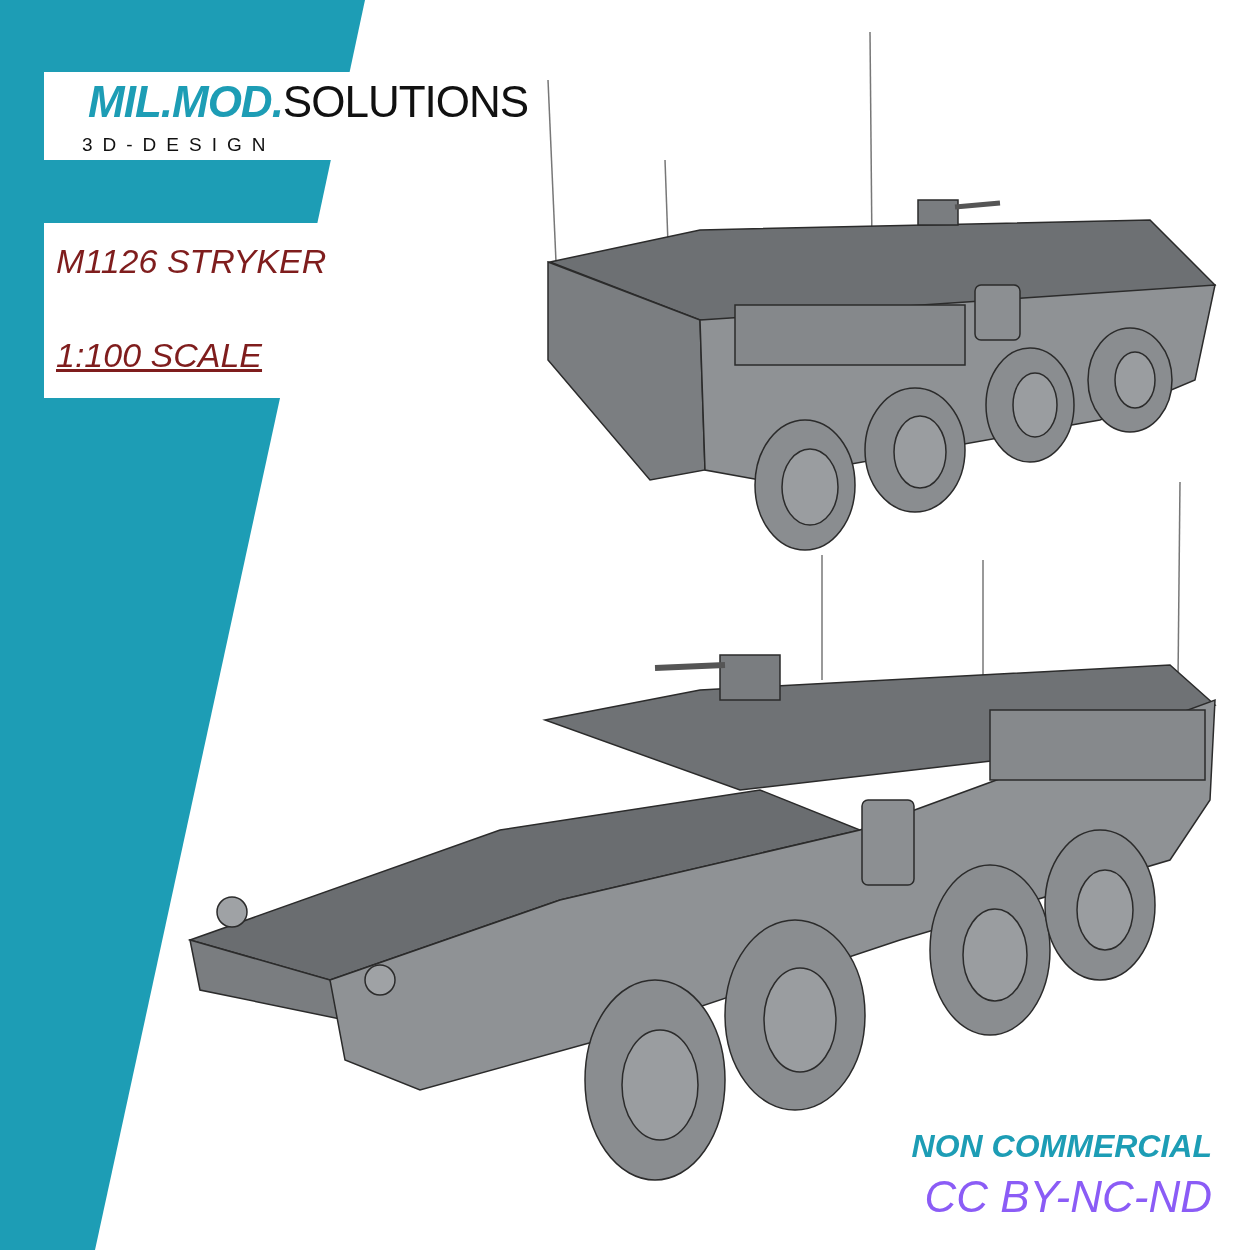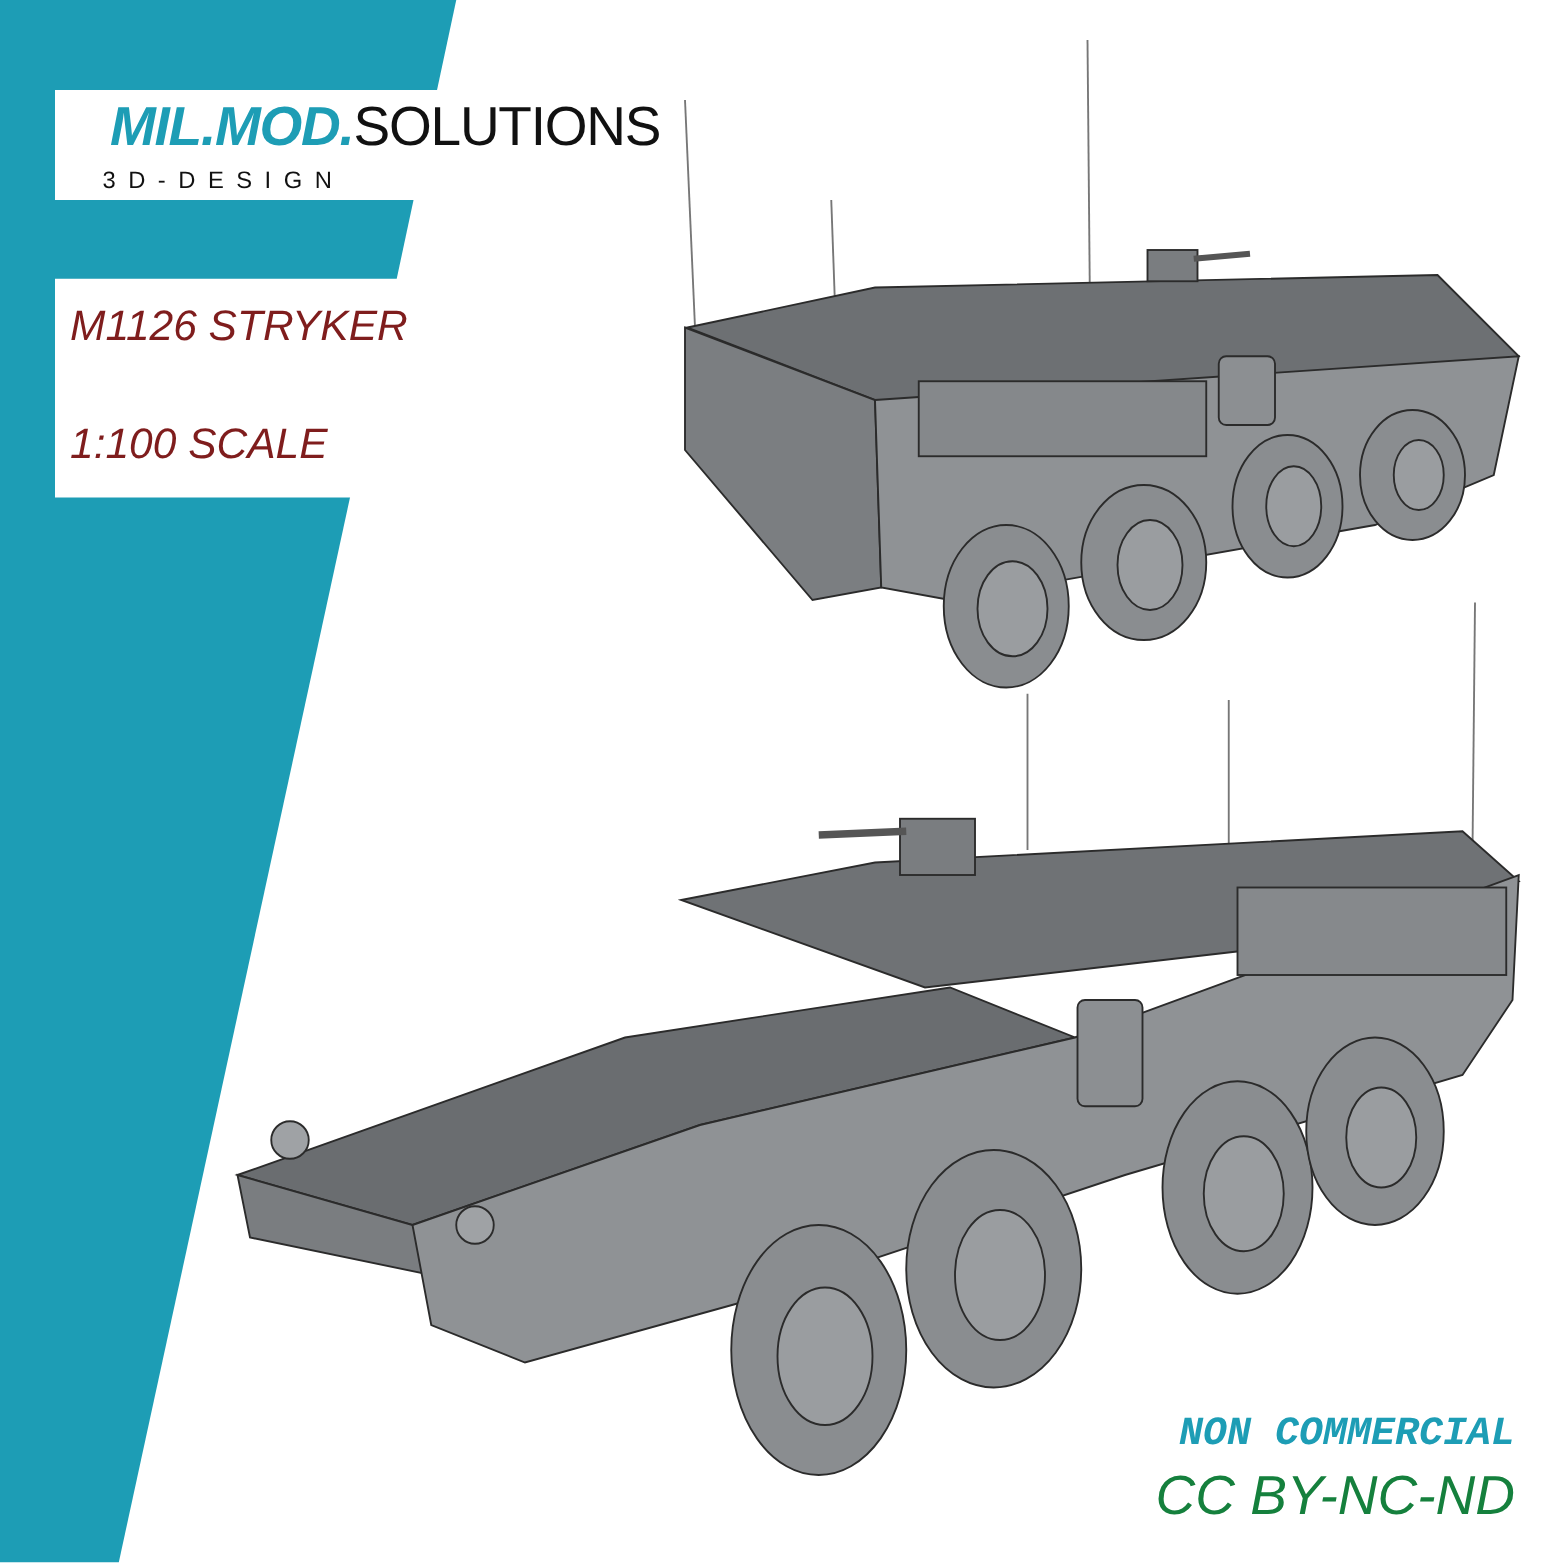--- a/index.html
+++ b/index.html
@@ -3,22 +3,22 @@
 <meta charset="utf-8">
 <style>
   html, body { margin:0; padding:0; }
   body { width:1250px; height:1250px; position:relative; overflow:hidden; background:#ffffff; font-family:"Liberation Sans", sans-serif; }
   .layer { position:absolute; left:0; top:0; }
   .brand { position:absolute; left:88px; top:72px; white-space:nowrap; font-size:44px; line-height:60px; font-style:italic; letter-spacing:-1px; }
   .brand .accent { color:#1d9db5; font-weight:bold; }
   .brand .rest { color:#111; font-weight:normal; font-style:normal; }
   .tagline { position:absolute; left:82px; top:134px; font-size:19px; letter-spacing:10px; color:#111; }
   .info { position:absolute; left:56px; font-size:34px; font-style:italic; color:#7f1d1d; white-space:nowrap; }
-  .license-a { position:absolute; right:38px; top:1128px; font-size:32px; font-weight:bold; font-style:italic; color:#1d9db5; white-space:nowrap;font-family:Liberation Mono, monospace; }
-  .license-b { position:absolute; right:38px; top:1172px; font-size:44px; font-style:italic; color:#15803d; white-space:nowrap; }
+  .license-a { position:absolute; right:38px; top:1128px; font-size:32px; font-weight:bold; font-style:italic; color:#1d9db5; white-space:nowrap; }
+  .license-b { position:absolute; right:38px; top:1172px; font-size:44px; font-style:italic; color:#8b5cf6; white-space:nowrap; }
 </style>
 </head>
 <body>
 
 <svg class="layer" width="1250" height="1250" viewBox="0 0 1250 1250">
   <polygon points="0,0 365,0 280,398 95,1250 0,1250" fill="#1d9db5"></polygon>
   <rect x="44" y="72" width="306" height="88" fill="#ffffff"></rect>
   <rect x="44" y="223" width="290" height="175" fill="#ffffff"></rect>
 </svg>
 
@@ -88,16 +88,16 @@
     <ellipse cx="1105" cy="910" rx="28" ry="40" fill="#9a9da0"></ellipse>
   </g>
 </svg>
 
 <div class="brand">
   <span class="accent">MIL.MOD.</span><span class="rest">SOLUTIONS</span>
 </div>
 <div class="tagline">3D-DESIGN</div>
 
 <div class="info" style="top:242px;">M1126 STRYKER</div>
-<div class="info" style="top:336px;">1:100 SCALE</div>
+<div class="info" style="top:336px;text-decoration:underline;">1:100 SCALE</div>
 
 <div class="license-a">NON COMMERCIAL</div>
 <div class="license-b">CC BY-NC-ND</div>
 
 </body></html>

